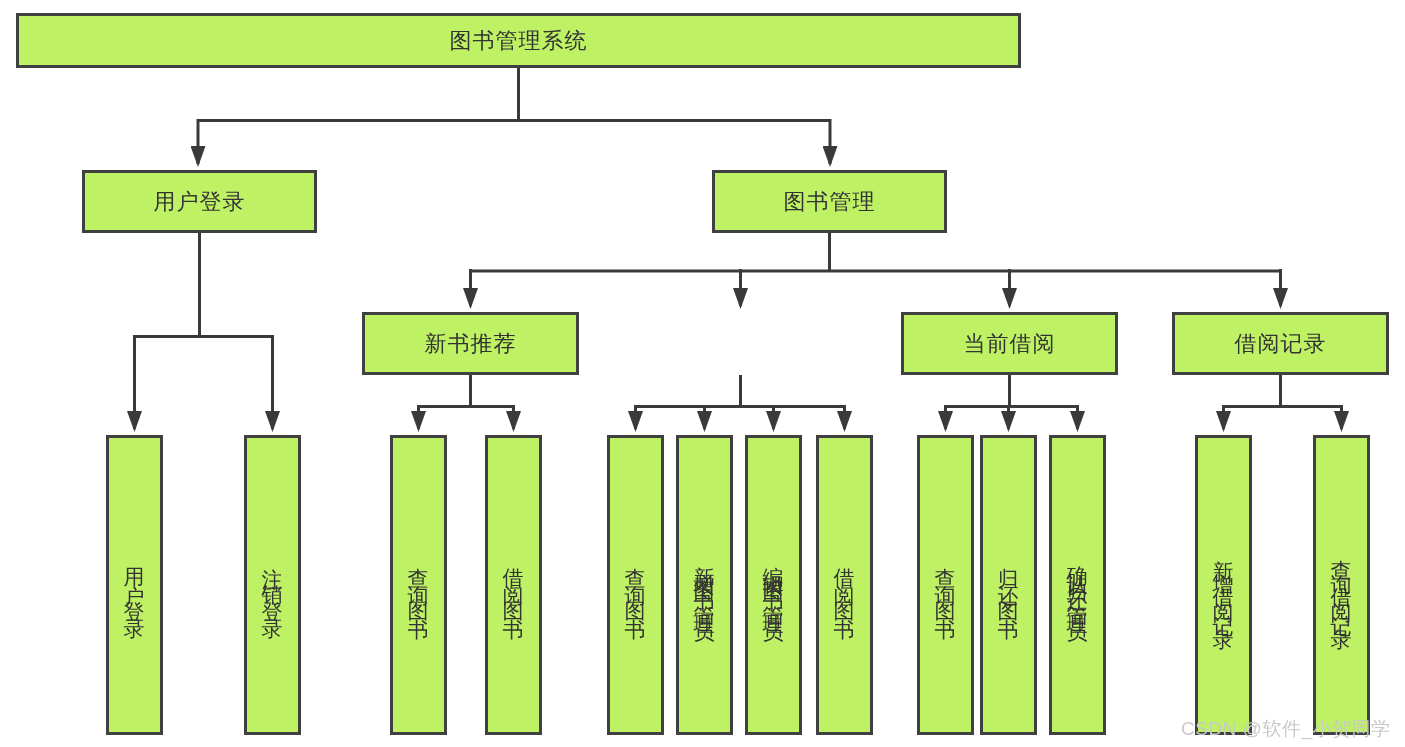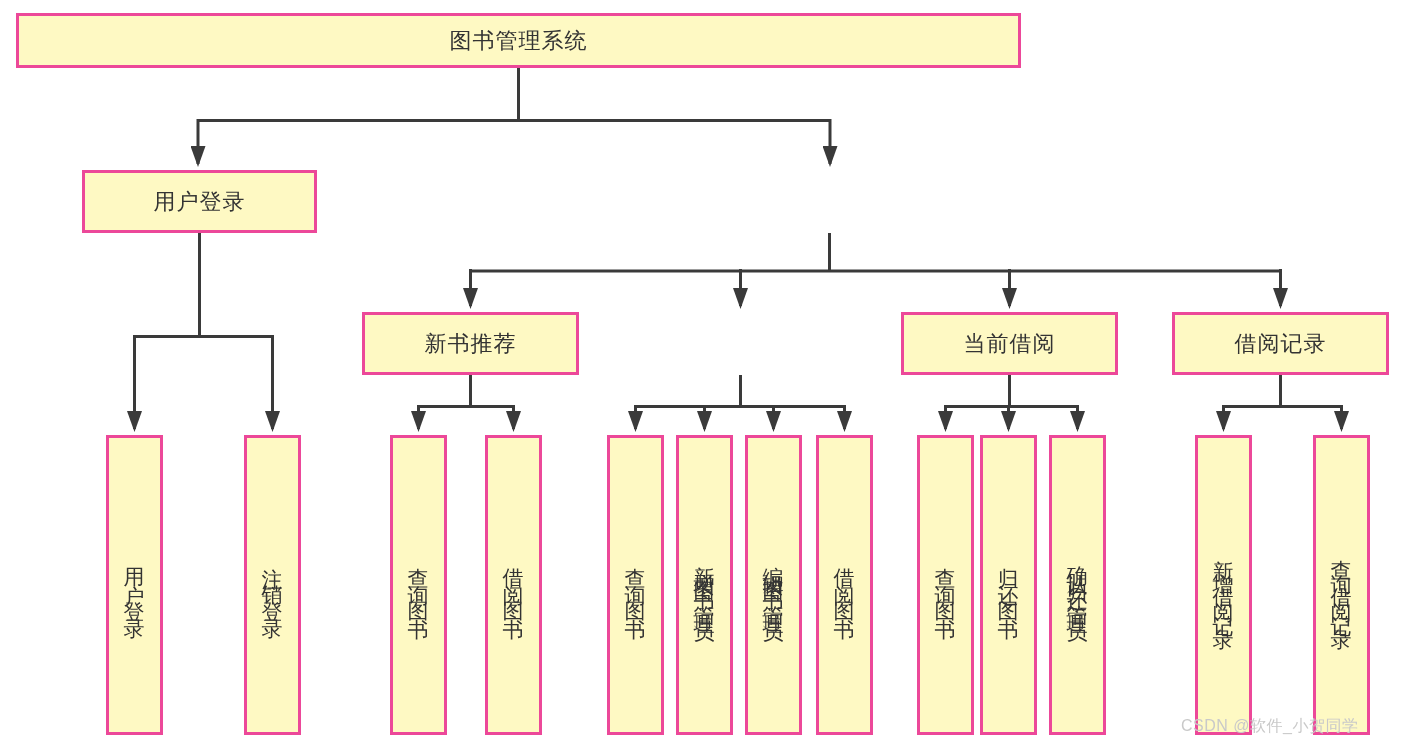--- a/index.html
+++ b/index.html
@@ -2,35 +2,35 @@
 <html><head>
 <meta charset="utf-8">
 <style>
   html,body{margin:0;padding:0;background:#ffffff;}
   .stage{
     position:relative;width:1405px;height:747px;background:#ffffff;
     font-family:"Liberation Sans","DejaVu Sans",sans-serif;color:#333333;overflow:hidden;
   }
   .connectors{position:absolute;left:0;top:0;z-index:1;}
   .box{
-    position:absolute;box-sizing:border-box;background:#fef9c3;
-    border:3px solid #ec4899;display:flex;align-items:center;justify-content:center;
+    position:absolute;box-sizing:border-box;background:#bef264;
+    border:3px solid #404040;display:flex;align-items:center;justify-content:center;
     z-index:2;
   }
   .hlabel{font-size:22px;letter-spacing:1px;white-space:nowrap;}
   .vtext{
     writing-mode:vertical-rl;text-orientation:mixed;
     font-size:21px;line-height:1;white-space:nowrap;
   }
   .sp-4{letter-spacing:17px;}
   .sp-6{letter-spacing:14px;}
   .sp-9{letter-spacing:8px;}
   .watermark{
     position:absolute;left:1181px;top:716px;z-index:5;
-    font-size:16px;color:#c9c9c9;white-space:nowrap;letter-spacing:0.5px;
+    font-size:19px;color:#c9c9c9;white-space:nowrap;letter-spacing:0.5px;
   }
 </style>
 </head>
 <body>
 
 <div class="stage">
 
   <svg class="connectors" width="1405" height="747" viewBox="0 0 1405 747">
     <defs>
       <marker id="ah" viewBox="0 0 14 10" refX="12" refY="5" markerWidth="7" markerHeight="5" orient="auto">
@@ -70,20 +70,21 @@
       <line x1="1008.5" y1="405" x2="1008.5" y2="429" marker-end="url(#ah)"></line>
       <line x1="1077.5" y1="405" x2="1077.5" y2="429" marker-end="url(#ah)"></line>
       <line x1="1223.5" y1="405" x2="1223.5" y2="429" marker-end="url(#ah)"></line>
       <line x1="1341.5" y1="405" x2="1341.5" y2="429" marker-end="url(#ah)"></line>
     </g>
   </svg>
 
   <div class="box hlabel" style="left:16px;top:13px;width:1005px;height:55px">图书管理系统</div>
 
   <div class="box hlabel" style="left:82px;top:170px;width:235px;height:63px">用户登录</div>
+  <div class="box hlabel" style="left:712px;top:170px;width:235px;height:63px">图书管理</div>
 
   <div class="box hlabel" style="left:362px;top:312px;width:217px;height:63px">新书推荐</div>
   <div class="box hlabel" style="left:1172px;top:312px;width:217px;height:63px">借阅记录</div>
   <div class="box hlabel" style="left:901px;top:312px;width:217px;height:63px">当前借阅</div>
 
   <div class="box" style="left:106px;top:435px;width:57px;height:300px">
     <span class="vtext sp-4">用户登录</span>
   </div>
   <div class="box" style="left:244px;top:435px;width:57px;height:300px">
     <span class="vtext sp-4">注销登录</span>

